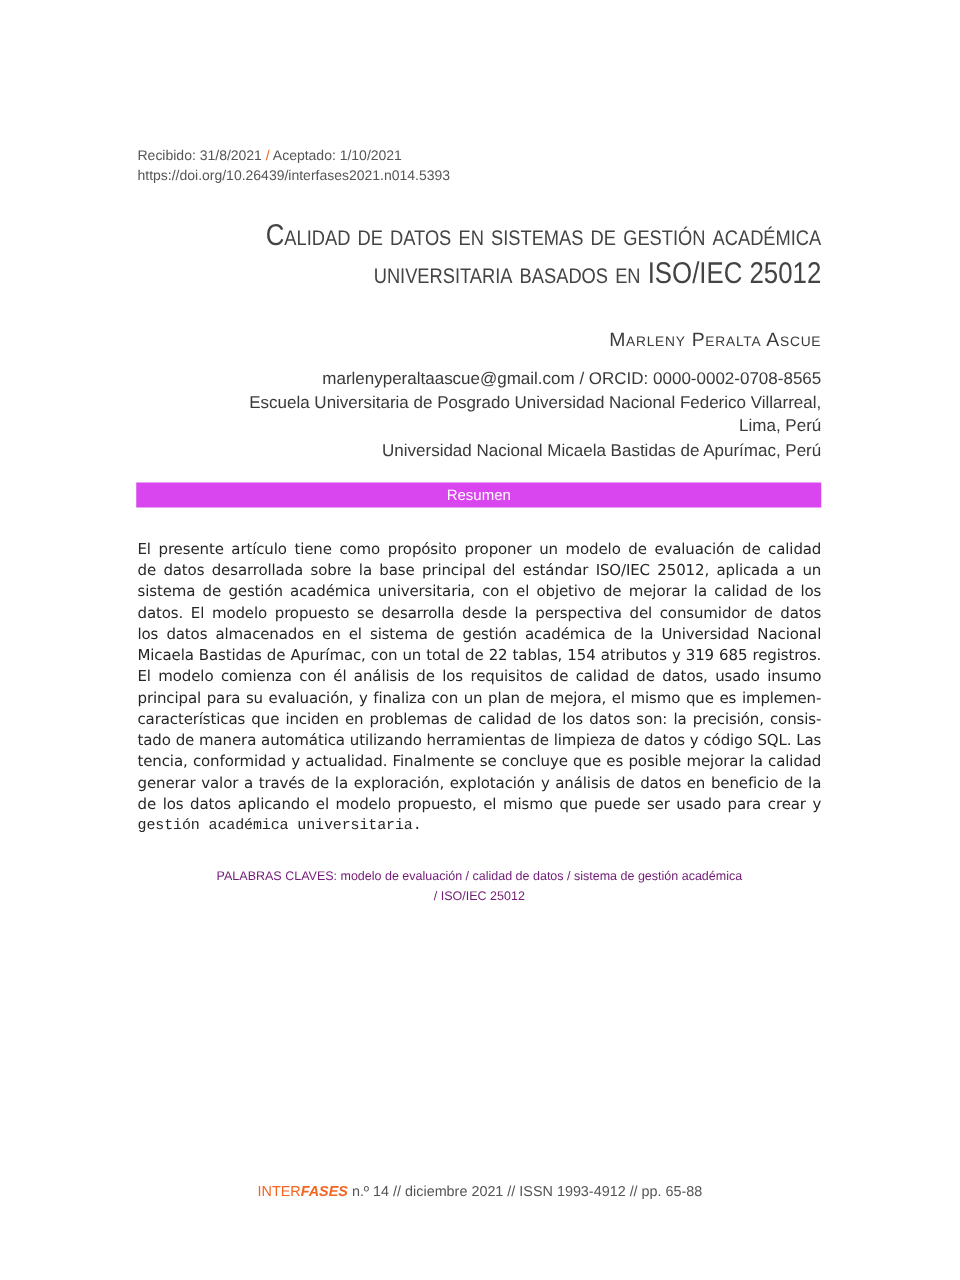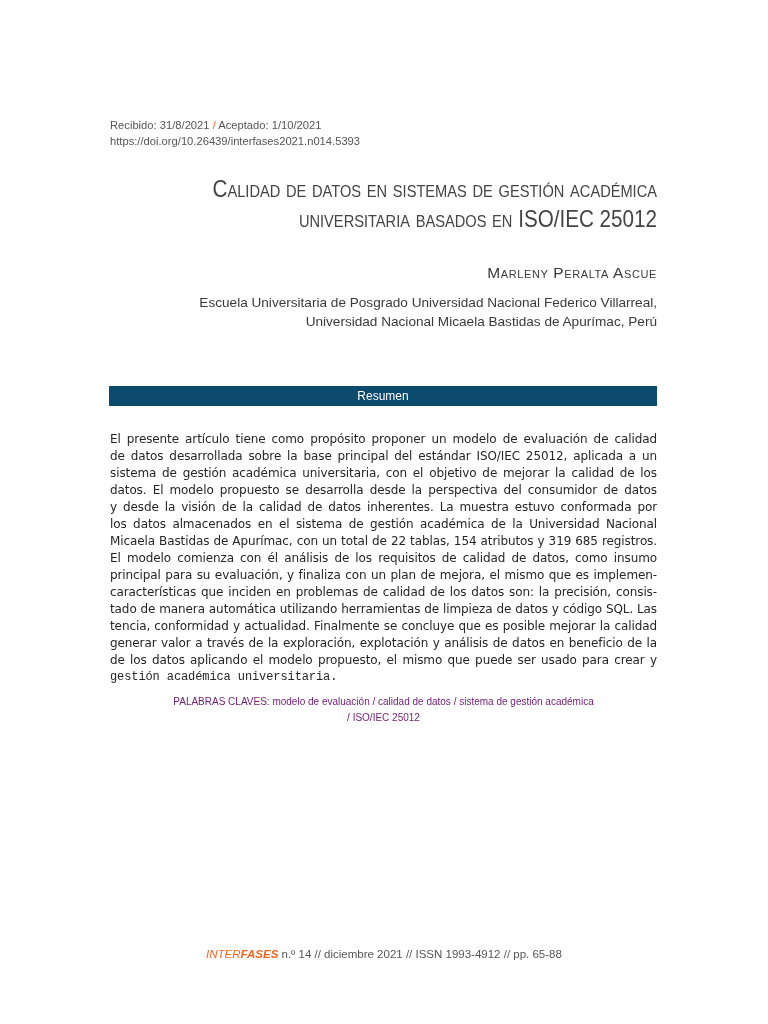--- a/index.html
+++ b/index.html
@@ -62,21 +62,21 @@
     line-height: 19.2px;
     color: #3a3a3a;
   }
   .affil .line { display: block; white-space: nowrap; }
   .resumen-bar {
     position: absolute;
     left: 109px;
     top: 386px;
     width: 548px;
     height: 20px;
-    background: #0c4a6e;
+    background: #d946ef;
     color: #ffffff;
     text-align: center;
     font-family: "Liberation Sans", sans-serif;
     font-size: 12px;
     line-height: 20px;
   }
   .abstract {
     position: absolute;
     left: 110px;
     top: 431px;
@@ -112,21 +112,21 @@
     position: absolute;
     left: 0;
     width: 768px;
     top: 948px;
     text-align: center;
     font-family: "Liberation Sans", sans-serif;
     font-size: 11.5px;
     color: #555555;
     white-space: nowrap;
   }
-  .footer .brand-a { color: #f26522; font-style: italic; }
+  .footer .brand-a { color: #f26522; }
   .footer .brand-b { color: #f26522; font-style: italic; font-weight: bold; }
 </style>
 </head>
 <body>
 
 <div class="meta">
   <div>
     <span>Recibido: 31/8/2021</span>
     <span class="sep">/</span>
     <span>Aceptado: 1/10/2021</span>
@@ -135,35 +135,36 @@
 </div>
 
 <h1 class="title" style="margin:0;font-weight:normal;">
   <span class="line">Calidad de datos en sistemas de gestión académica</span>
   <span class="line">universitaria basados en ISO/IEC 25012</span>
 </h1>
 
 <div class="author">Marleny Peralta Ascue</div>
 
 <div class="affil">
+  <span class="line">marlenyperaltaascue@gmail.com / ORCID: 0000-0002-0708-8565</span>
   <span class="line">Escuela Universitaria de Posgrado Universidad Nacional Federico Villarreal,</span>
+  <span class="line">Lima, Perú</span>
   <span class="line">Universidad Nacional Micaela Bastidas de Apurímac, Perú</span>
 </div>
 
 <div class="resumen-bar">Resumen</div>
 
 <div class="abstract">
   <span class="line">El presente artículo tiene como propósito proponer un modelo de evaluación de calidad</span>
   <span class="line">de datos desarrollada sobre la base principal del estándar ISO/IEC 25012, aplicada a un</span>
   <span class="line">sistema de gestión académica universitaria, con el objetivo de mejorar la calidad de los</span>
   <span class="line">datos. El modelo propuesto se desarrolla desde la perspectiva del consumidor de datos</span>
-  <span class="line">y desde la visión de la calidad de datos inherentes. La muestra estuvo conformada por</span>
   <span class="line">los datos almacenados en el sistema de gestión académica de la Universidad Nacional</span>
   <span class="line">Micaela Bastidas de Apurímac, con un total de 22 tablas, 154 atributos y 319 685 registros.</span>
-  <span class="line">El modelo comienza con él análisis de los requisitos de calidad de datos, como insumo</span>
+  <span class="line">El modelo comienza con él análisis de los requisitos de calidad de datos, usado insumo</span>
   <span class="line">principal para su evaluación, y finaliza con un plan de mejora, el mismo que es implemen-</span>
   <span class="line">características que inciden en problemas de calidad de los datos son: la precisión, consis-</span>
   <span class="line">tado de manera automática utilizando herramientas de limpieza de datos y código SQL. Las</span>
   <span class="line">tencia, conformidad y actualidad. Finalmente se concluye que es posible mejorar la calidad</span>
   <span class="line">generar valor a través de la exploración, explotación y análisis de datos en beneficio de la</span>
   <span class="line">de los datos aplicando el modelo propuesto, el mismo que puede ser usado para crear y</span>
   <span class="line last">gestión académica universitaria.</span>
 </div>
 
 <div class="keywords">

